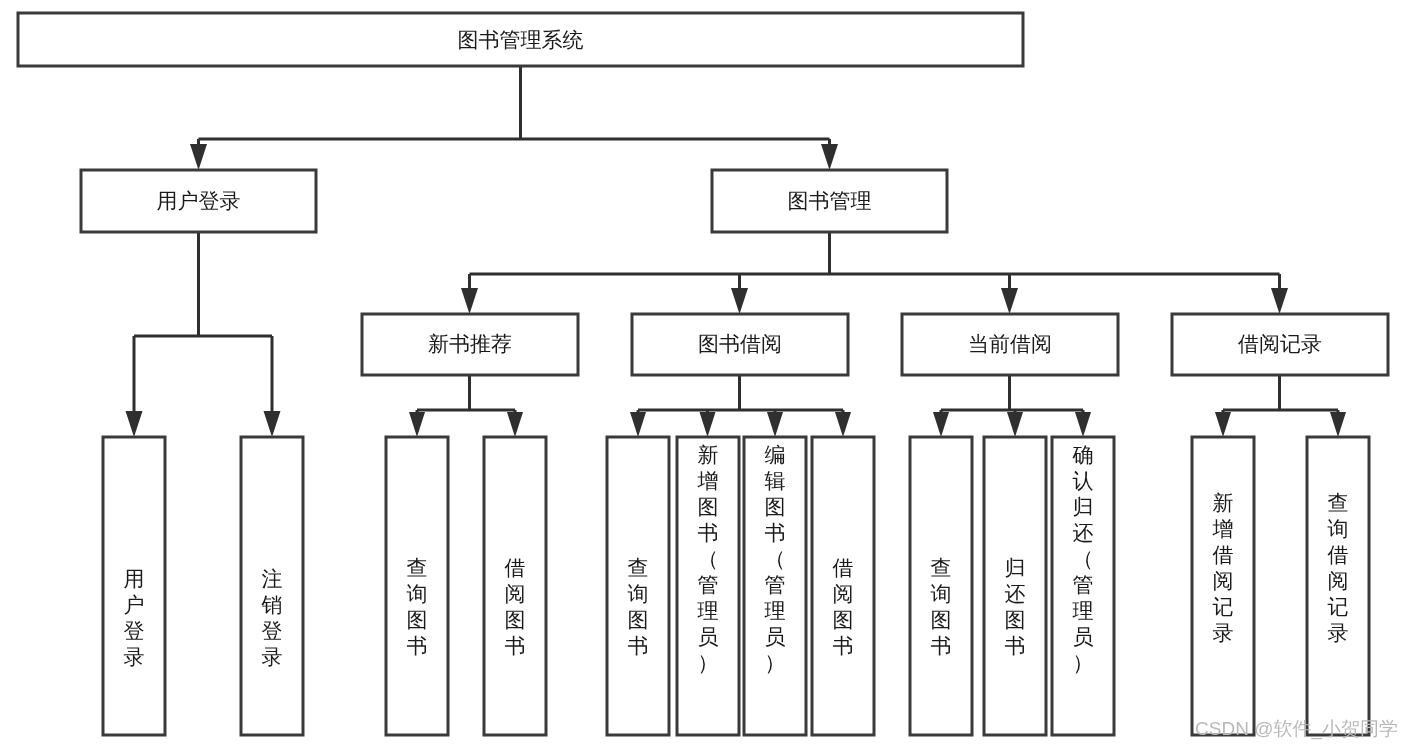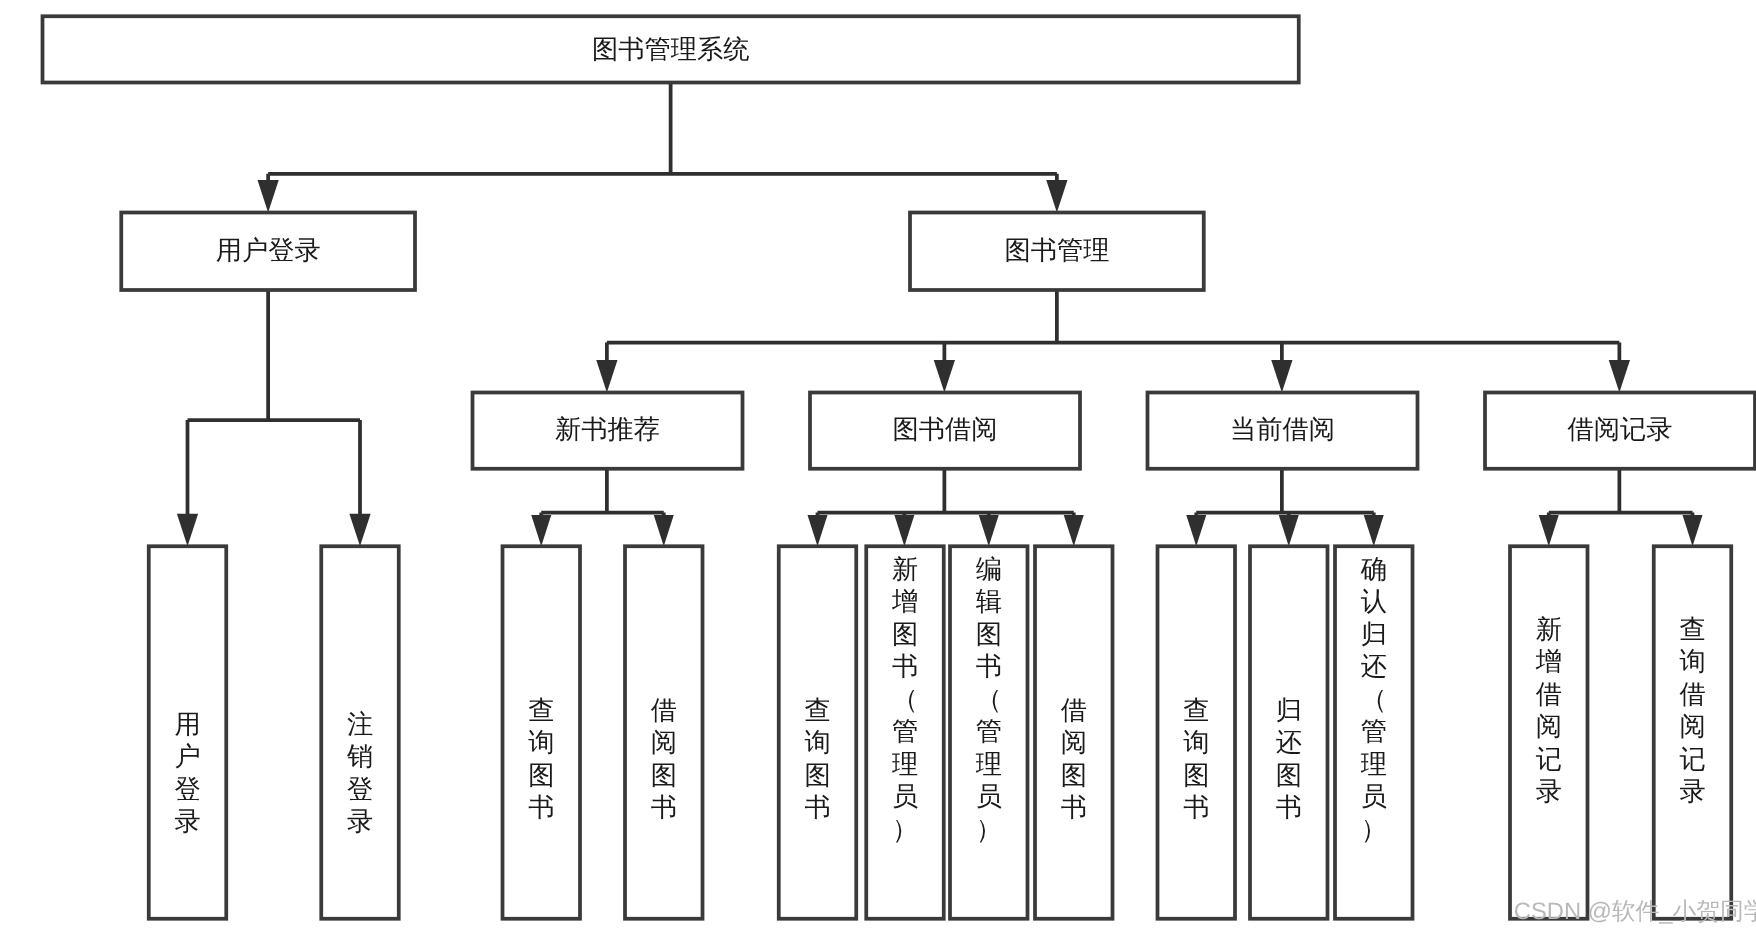--- a/index.html
+++ b/index.html
@@ -9,21 +9,21 @@
   }
   body {
     width: 1405px;
     height: 747px;
     font-family: "Liberation Sans", "DejaVu Sans", sans-serif;
     overflow: hidden;
     position: relative;
   }
   #diagram-root {
     position: absolute;
-    left: 16px;
+    left: 0;
     top: 0;
     width: 1302px;
     height: 747px;
   }
   svg.diagram {
     display: block;
     width: 1405px;
     height: 747px;
     background: #ffffff;
   }

